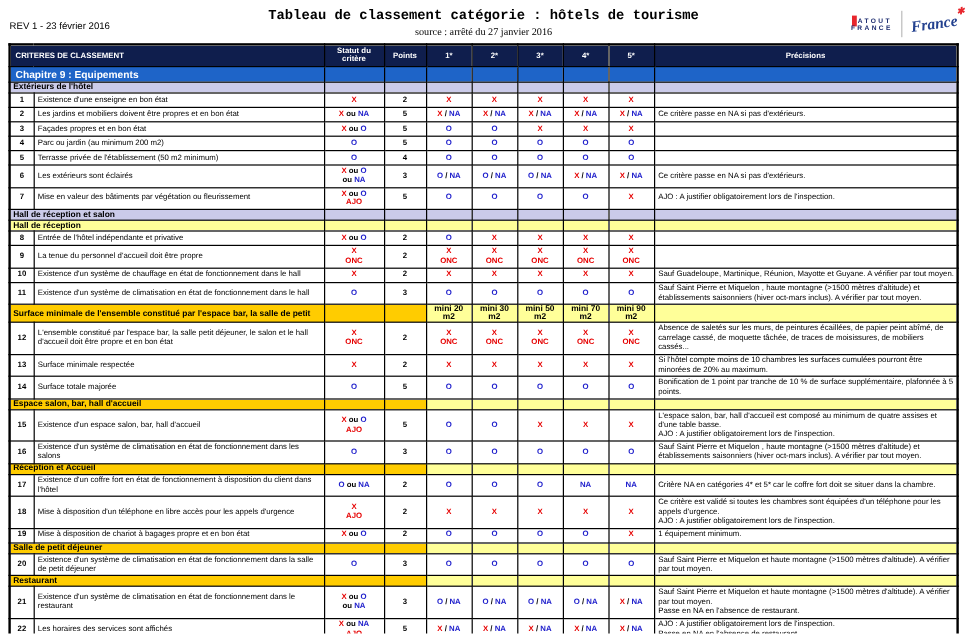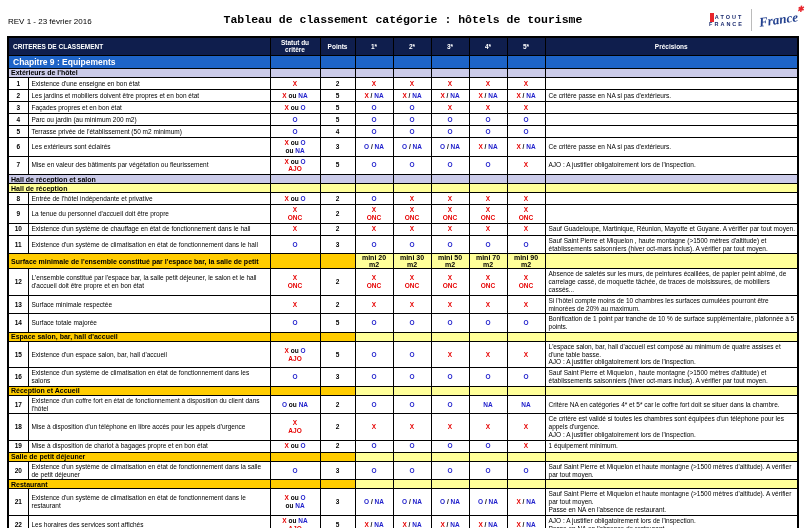--- a/index.html
+++ b/index.html
@@ -49,20 +49,21 @@
   .b { color:#2121CC; }
   .k { color:#000; }
 </style>
 </head>
 <body>
 
 <div class="topbar">
   <div class="rev">REV 1 - 23 février 2016</div>
   <div class="titleblock">
     <div class="doc-title">Tableau de classement catégorie : hôtels de tourisme</div>
+    <div class="doc-source">source : arrêté du 27 janvier 2016</div>
   </div>
   <div class="logos">
     <div class="atout">
       <div><span class="redblock"></span><span>ATOUT</span></div>
       <div><span>FRANCE</span></div>
     </div>
     <div class="logo-sep"></div>
     <div class="france-script"><span>France</span><span class="star">✱</span></div>
   </div>
 </div>

